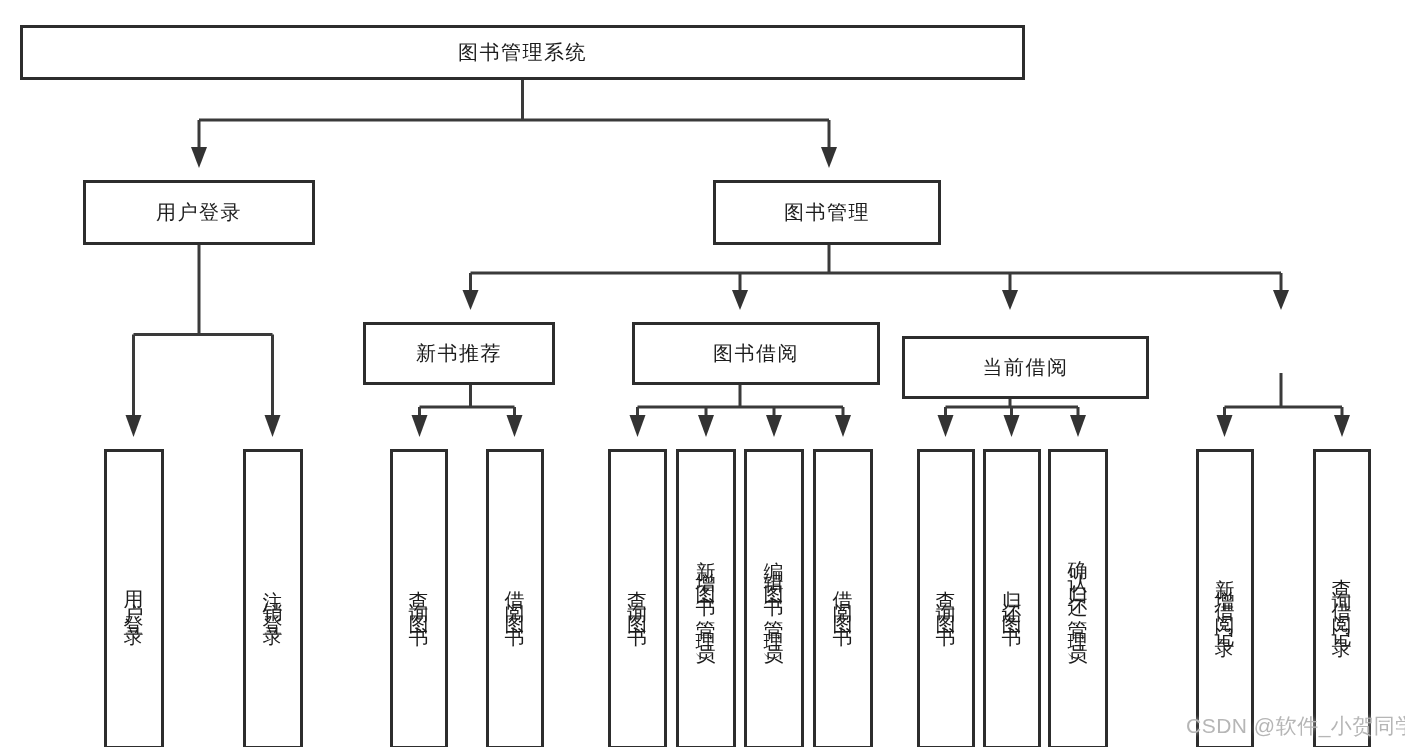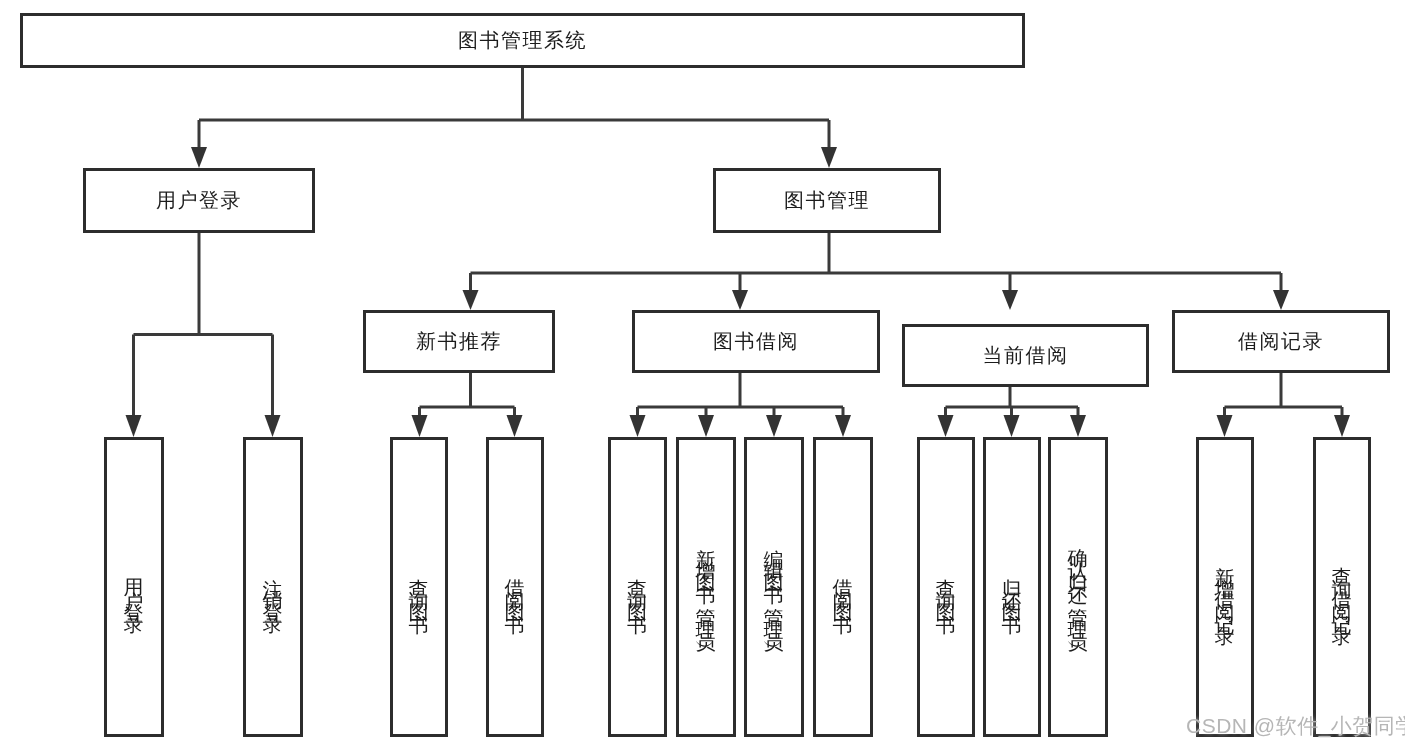--- a/index.html
+++ b/index.html
@@ -17,20 +17,21 @@
     position:absolute;
     box-sizing:border-box;
     background:#ffffff;
     border:3px solid #2d2d2d;
     display:flex;align-items:center;justify-content:center;
     color:#1c1c1c;
     z-index:2;
     font-size:20px;
     letter-spacing:1.5px;
     text-align:right;
+    margin-top:12px;
   }
   .leaf .vtext{
     writing-mode:vertical-rl;
     text-orientation:mixed;
     letter-spacing:12px;
     line-height:1;
     font-size:20px;
   }
   .watermark{
     position:absolute;
@@ -105,21 +106,20 @@
   </svg>
 
   <div class="box" style="left:20px;top:13px;width:1005px;height:55px;">图书管理系统</div>
 
   <div class="box" style="left:83px;top:168px;width:232px;height:65px;">用户登录</div>
   <div class="box" style="left:713px;top:168px;width:228px;height:65px;">图书管理</div>
 
   <div class="box" style="left:363px;top:310px;width:192px;height:63px;">新书推荐</div>
   <div class="box" style="left:632px;top:310px;width:248px;height:63px;">图书借阅</div>
   <div class="box" style="left:902px;top:324px;width:247px;height:63px;">当前借阅</div>
-  <div class="box" style="left:1172px;top:310px;width:218px;height:63px;">借阅记录</div>
 
   <div class="box leaf" style="left:104px;top:437px;width:60px;height:300px;">
     <span class="vtext">用户登录</span>
   </div>
   <div class="box leaf" style="left:243px;top:437px;width:60px;height:300px;">
     <span class="vtext">注销登录</span>
   </div>
 
   <div class="box leaf" style="left:390px;top:437px;width:58px;height:300px;">
     <span class="vtext">查询图书</span>

